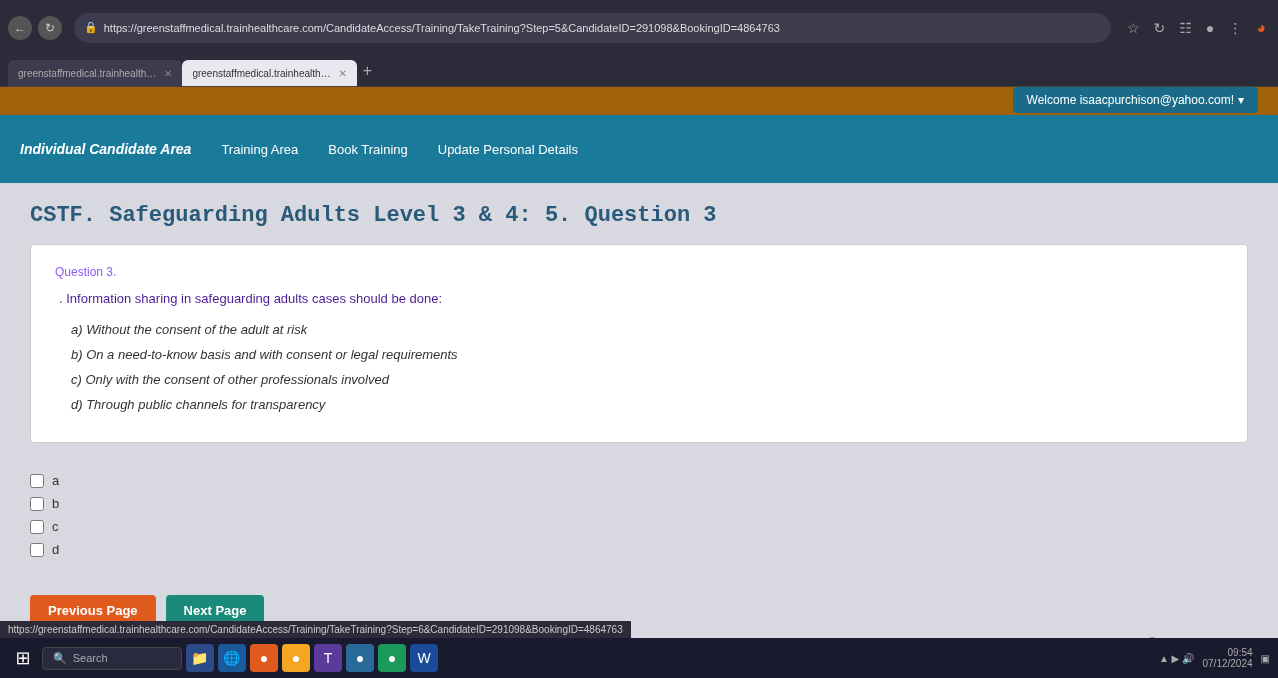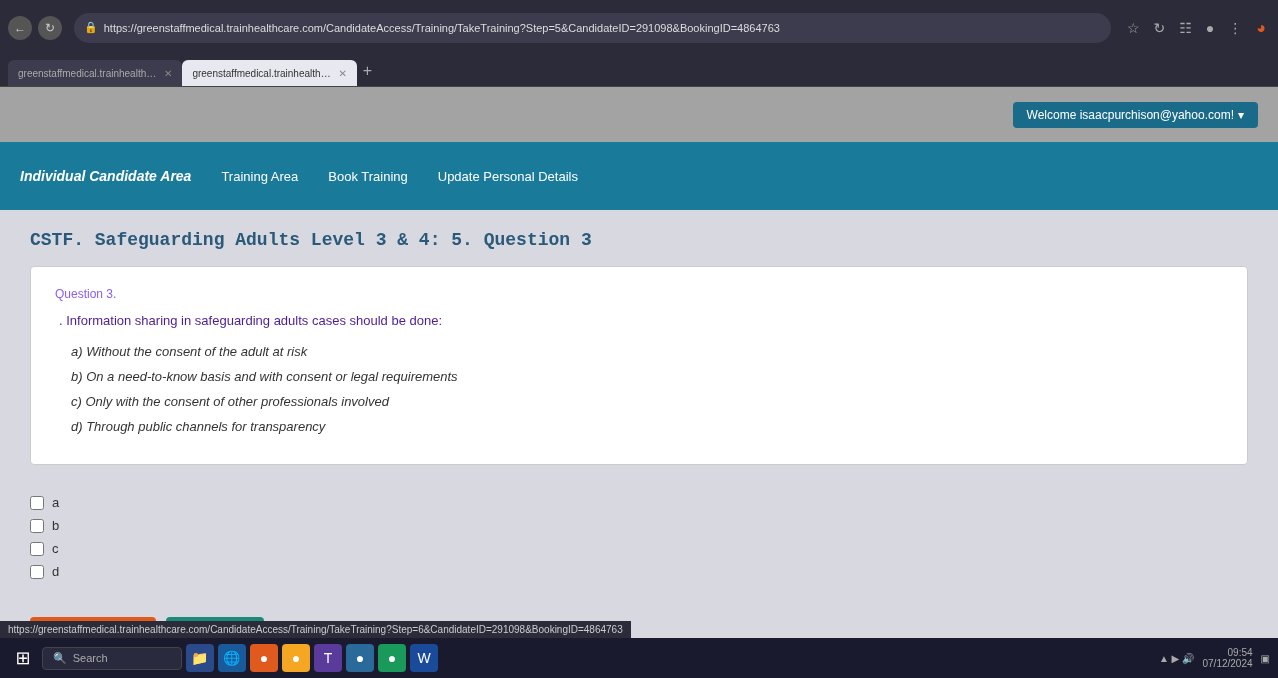--- a/index.html
+++ b/index.html
@@ -111,25 +111,25 @@
       border: none;
       color: #aaa;
       font-size: 16px;
       cursor: pointer;
       padding: 0 6px;
       align-self: center;
     }
 
     
     .welcome-bar {
-      background: #a3a3a3;
-      height: 55px;
+      background: #a16207;
+      height: 28px;
       display: flex;
       justify-content: flex-end;
-      align-items: center;
+      align-items: flex-start;
       padding: 0 20px;
     }
     .welcome-btn {
       background: #1a6b8a;
       color: white;
       padding: 6px 14px;
       border-radius: 4px;
       font-size: 12px;
       cursor: pointer;
       border: none;
@@ -155,21 +155,21 @@
     }
     .nav-link {
       color: white;
       font-size: 13px;
       cursor: pointer;
       text-decoration: none;
     }
 
     .page-title {
       font-family: 'Courier New', monospace;
-      font-size: 18px;
+      font-size: 22px;
       color: #2a5a7a;
       margin-bottom: 16px;
       font-weight: bold;
     }
 
     .question-card {
       background: white;
       border: 1px solid #ccc;
       border-radius: 4px;
       padding: 20px 24px;

